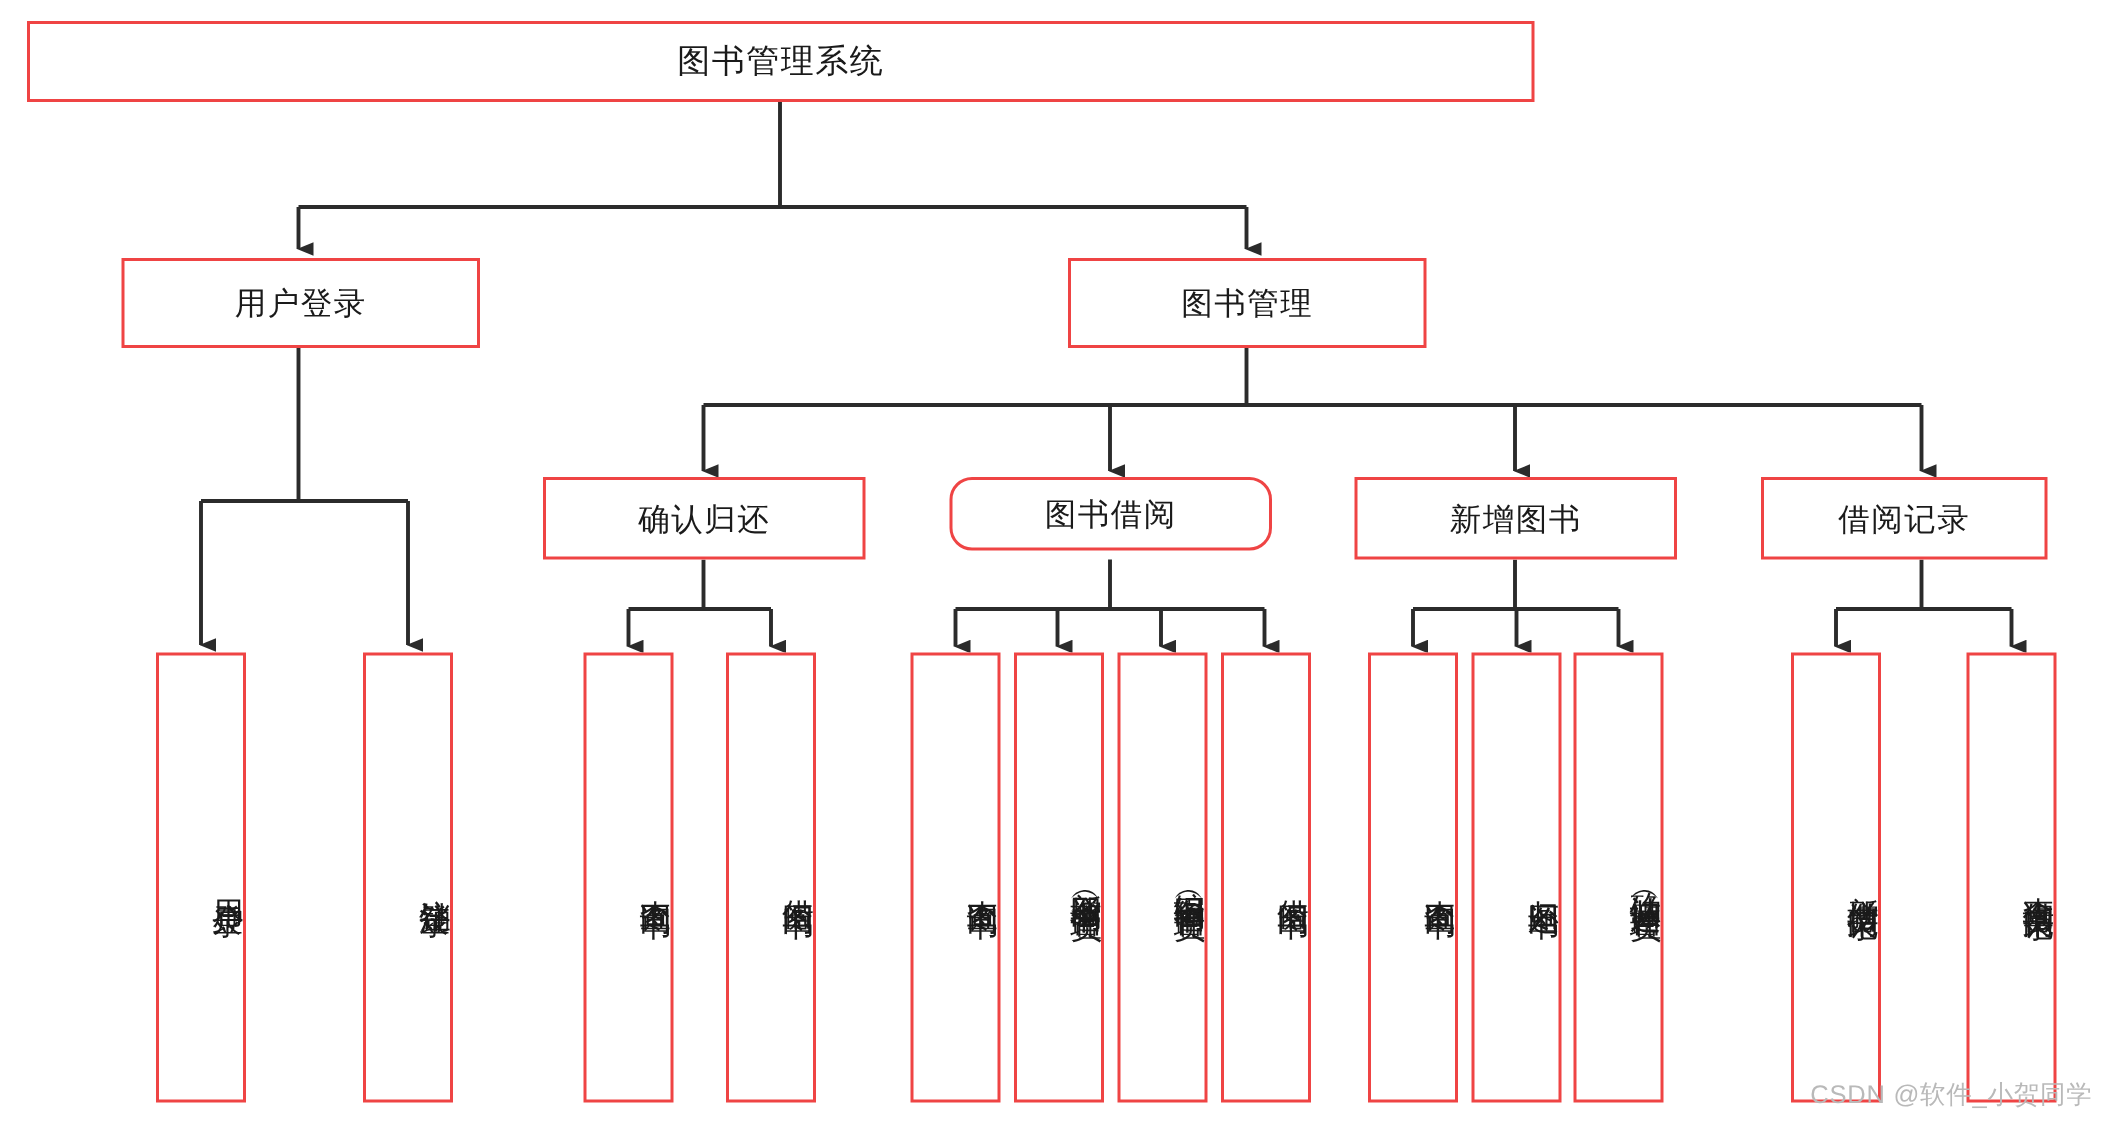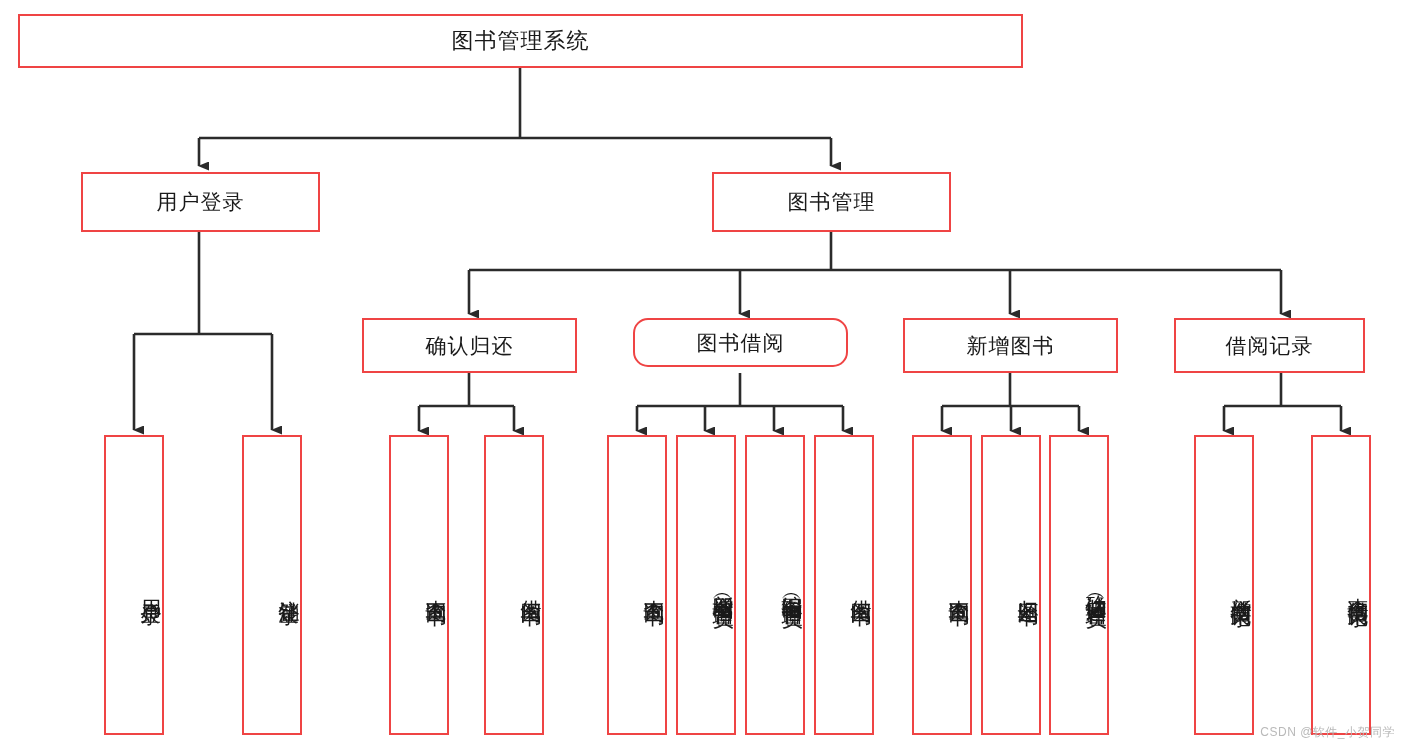--- a/index.html
+++ b/index.html
@@ -57,21 +57,21 @@
   }
   .node-v .vlabel {
     writing-mode: vertical-rl;
     text-orientation: upright;
     display: block;
   }
   .watermark {
     position: absolute;
     right: 10px;
     bottom: 6px;
-    font-size: 12px;
+    font-size: 17px;
     color: #b9b9b9;
     white-space: nowrap;
     letter-spacing: 0.5px;
     pointer-events: none;
   }
 </style>
 </head>
 <body>
 
 <div id="diagram-root">

